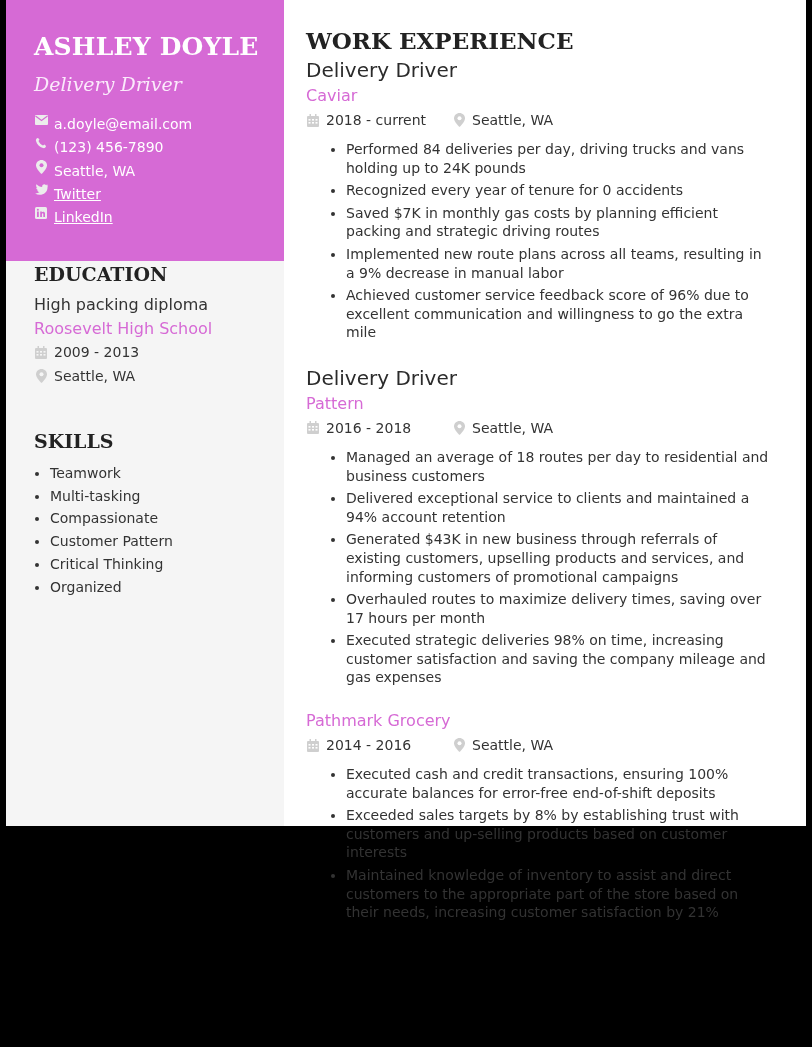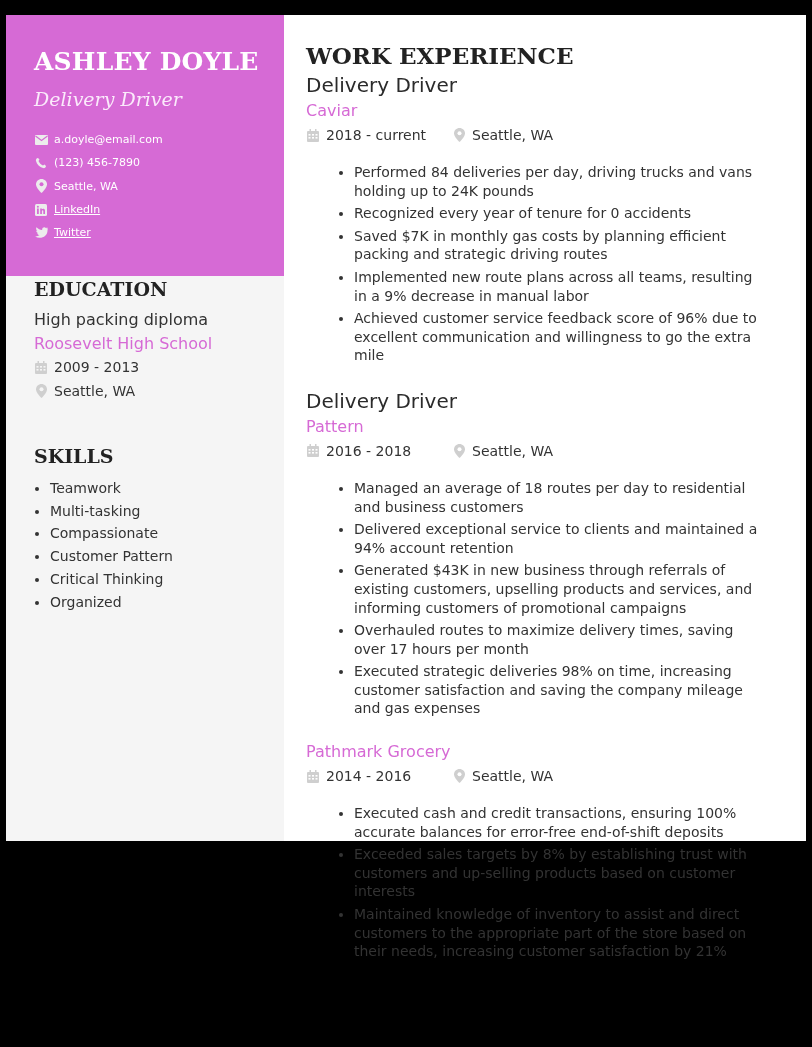--- a/index.html
+++ b/index.html
@@ -5,21 +5,21 @@
   html, body { margin: 0; padding: 0; }
   body {
     width: 812px; height: 1047px;
     background: #000;
     position: relative;
     overflow: hidden;
     font-family: "DejaVu Sans", sans-serif;
   }
   .page {
     position: absolute;
-    left: 6px; top: 15px;
+    left: 6px; top: 0;
     width: 800px; height: 826px;
     background: #ffffff;
     display: flex;
   }
   .sidebar {
     width: 278px;
     background: #f5f5f5;
     height: 100%;
     flex-shrink: 0;
   }
@@ -41,22 +41,22 @@
   .title {
     font-family: "DejaVu Serif", serif;
     font-style: italic;
     font-size: 19px;
     margin: 7px 0 0 0;
     line-height: 26px;
     color: #fbeafb;
   }
   .contacts { margin-top: 16px; }
   .contact {
-    display: flex; align-items: center;
-    font-size: 11px;
+    display: flex; 
+    font-size: 14px;
     line-height: 23.3px;
     color: #fff;
   }
   .contact .ic {
     width: 14px; height: 14px; margin-right: 6px;
     display: inline-flex; align-items: center; justify-content: center;
     flex-shrink: 0;
   }
   .contact a { color: #fff; text-decoration: underline; }
   .side-section { padding: 0 0 0 28px; }
@@ -92,21 +92,21 @@
     margin: 0;
     line-height: 26px;
   }
   .job { margin-bottom: 22px; }
   .job-title { font-size: 20px; color: #2b2b2b; line-height: 28px; margin-top: 2px; }
   .company { font-size: 16px; color: #d66ad5; line-height: 24px; }
   .job-meta { display: flex; align-items: center; font-size: 14px; color: #333; line-height: 24px; }
   .job-meta .ic { width: 14px; height: 14px; margin-right: 6px; display: inline-flex; align-items:center; justify-content:center; }
   .job-meta .date { width: 146px; display: inline-flex; align-items: center; }
   .job-meta .loc { display: inline-flex; align-items: center; }
-  .job ul { margin: 16px; padding: 0 0 0 32px; }
+  .job ul { margin: 8px; padding: 0 0 0 32px; }
   .job li { font-size: 14px; color: #333; line-height: 18.6px; margin-bottom: 4px; padding-right: 4px; }
   .job:first-of-type { margin-top: 0; }
 </style>
 </head>
 <body>
 
 <div class="page">
   <aside class="sidebar">
     <div class="header">
       <h1 class="name">ASHLEY DOYLE</h1>
@@ -133,36 +133,36 @@
           <span class="ic">
             <svg width="11" height="14" viewBox="0 0 11 14">
                 <path d="M5.5 0 C2.5 0 0 2.3 0 5.2 C0 9 5.5 14 5.5 14 C5.5 14 11 9 11 5.2 C11 2.3 8.5 0 5.5 0 Z" fill="#ececec"></path>
                 <circle cx="5.5" cy="5.2" r="2" fill="#d66ad5"></circle>
               </svg>
           </span>
           <span>Seattle, WA</span>
         </div>
         <div class="contact">
           <span class="ic">
+            <svg width="13" height="11" viewBox="0 0 13 11">
+                <path d="M13 1.3 C12.5 1.5 12 1.7 11.5 1.7 C12 1.4 12.4 0.9 12.6 0.3 C12.1 0.6 11.5 0.8 10.9 0.9 C9.5 -0.6 6.8 0.5 7.2 2.9 C4.9 2.8 3 1.8 1.5 0.2 C0.7 1.5 1.2 3.1 2.3 3.8 C1.9 3.8 1.5 3.7 1.2 3.5 C1.2 4.9 2.1 5.9 3.3 6.2 C2.9 6.3 2.5 6.3 2.1 6.2 C2.5 7.3 3.5 8 4.6 8.1 C3.3 9.1 1.7 9.6 0 9.4 C6 13 13 9 12.5 2.8 C12.9 2.4 13 1.9 13 1.3 Z" fill="#ececec"></path>
+              </svg>
+          </span>
+          <a href="#">Twitter</a>
+        </div>
+        <div class="contact">
+          <span class="ic">
             <svg width="12" height="12" viewBox="0 0 12 12">
                 <rect width="12" height="12" rx="1.5" fill="#ececec"></rect>
                 <rect x="2" y="4.5" width="1.8" height="5.5" fill="#d66ad5"></rect>
                 <circle cx="2.9" cy="2.7" r="1" fill="#d66ad5"></circle>
                 <path d="M5.2 4.5 H6.8 V5.3 C7.3 4.5 10 4.2 10 6.5 V10 H8.3 V7 C8.3 5.8 6.9 5.9 6.9 7 V10 H5.2 Z" fill="#d66ad5"></path>
               </svg>
           </span>
           <a href="#">LinkedIn</a>
-        </div>
-        <div class="contact">
-          <span class="ic">
-            <svg width="13" height="11" viewBox="0 0 13 11">
-                <path d="M13 1.3 C12.5 1.5 12 1.7 11.5 1.7 C12 1.4 12.4 0.9 12.6 0.3 C12.1 0.6 11.5 0.8 10.9 0.9 C9.5 -0.6 6.8 0.5 7.2 2.9 C4.9 2.8 3 1.8 1.5 0.2 C0.7 1.5 1.2 3.1 2.3 3.8 C1.9 3.8 1.5 3.7 1.2 3.5 C1.2 4.9 2.1 5.9 3.3 6.2 C2.9 6.3 2.5 6.3 2.1 6.2 C2.5 7.3 3.5 8 4.6 8.1 C3.3 9.1 1.7 9.6 0 9.4 C6 13 13 9 12.5 2.8 C12.9 2.4 13 1.9 13 1.3 Z" fill="#ececec"></path>
-              </svg>
-          </span>
-          <a href="#">Twitter</a>
         </div>
       </div>
     </div>
 
     <section class="side-section edu">
       <h2 class="side-h">EDUCATION</h2>
       <div class="degree">High packing diploma</div>
       <div class="school">Roosevelt High School</div>
       <div class="meta-row">
         <span class="ic">

